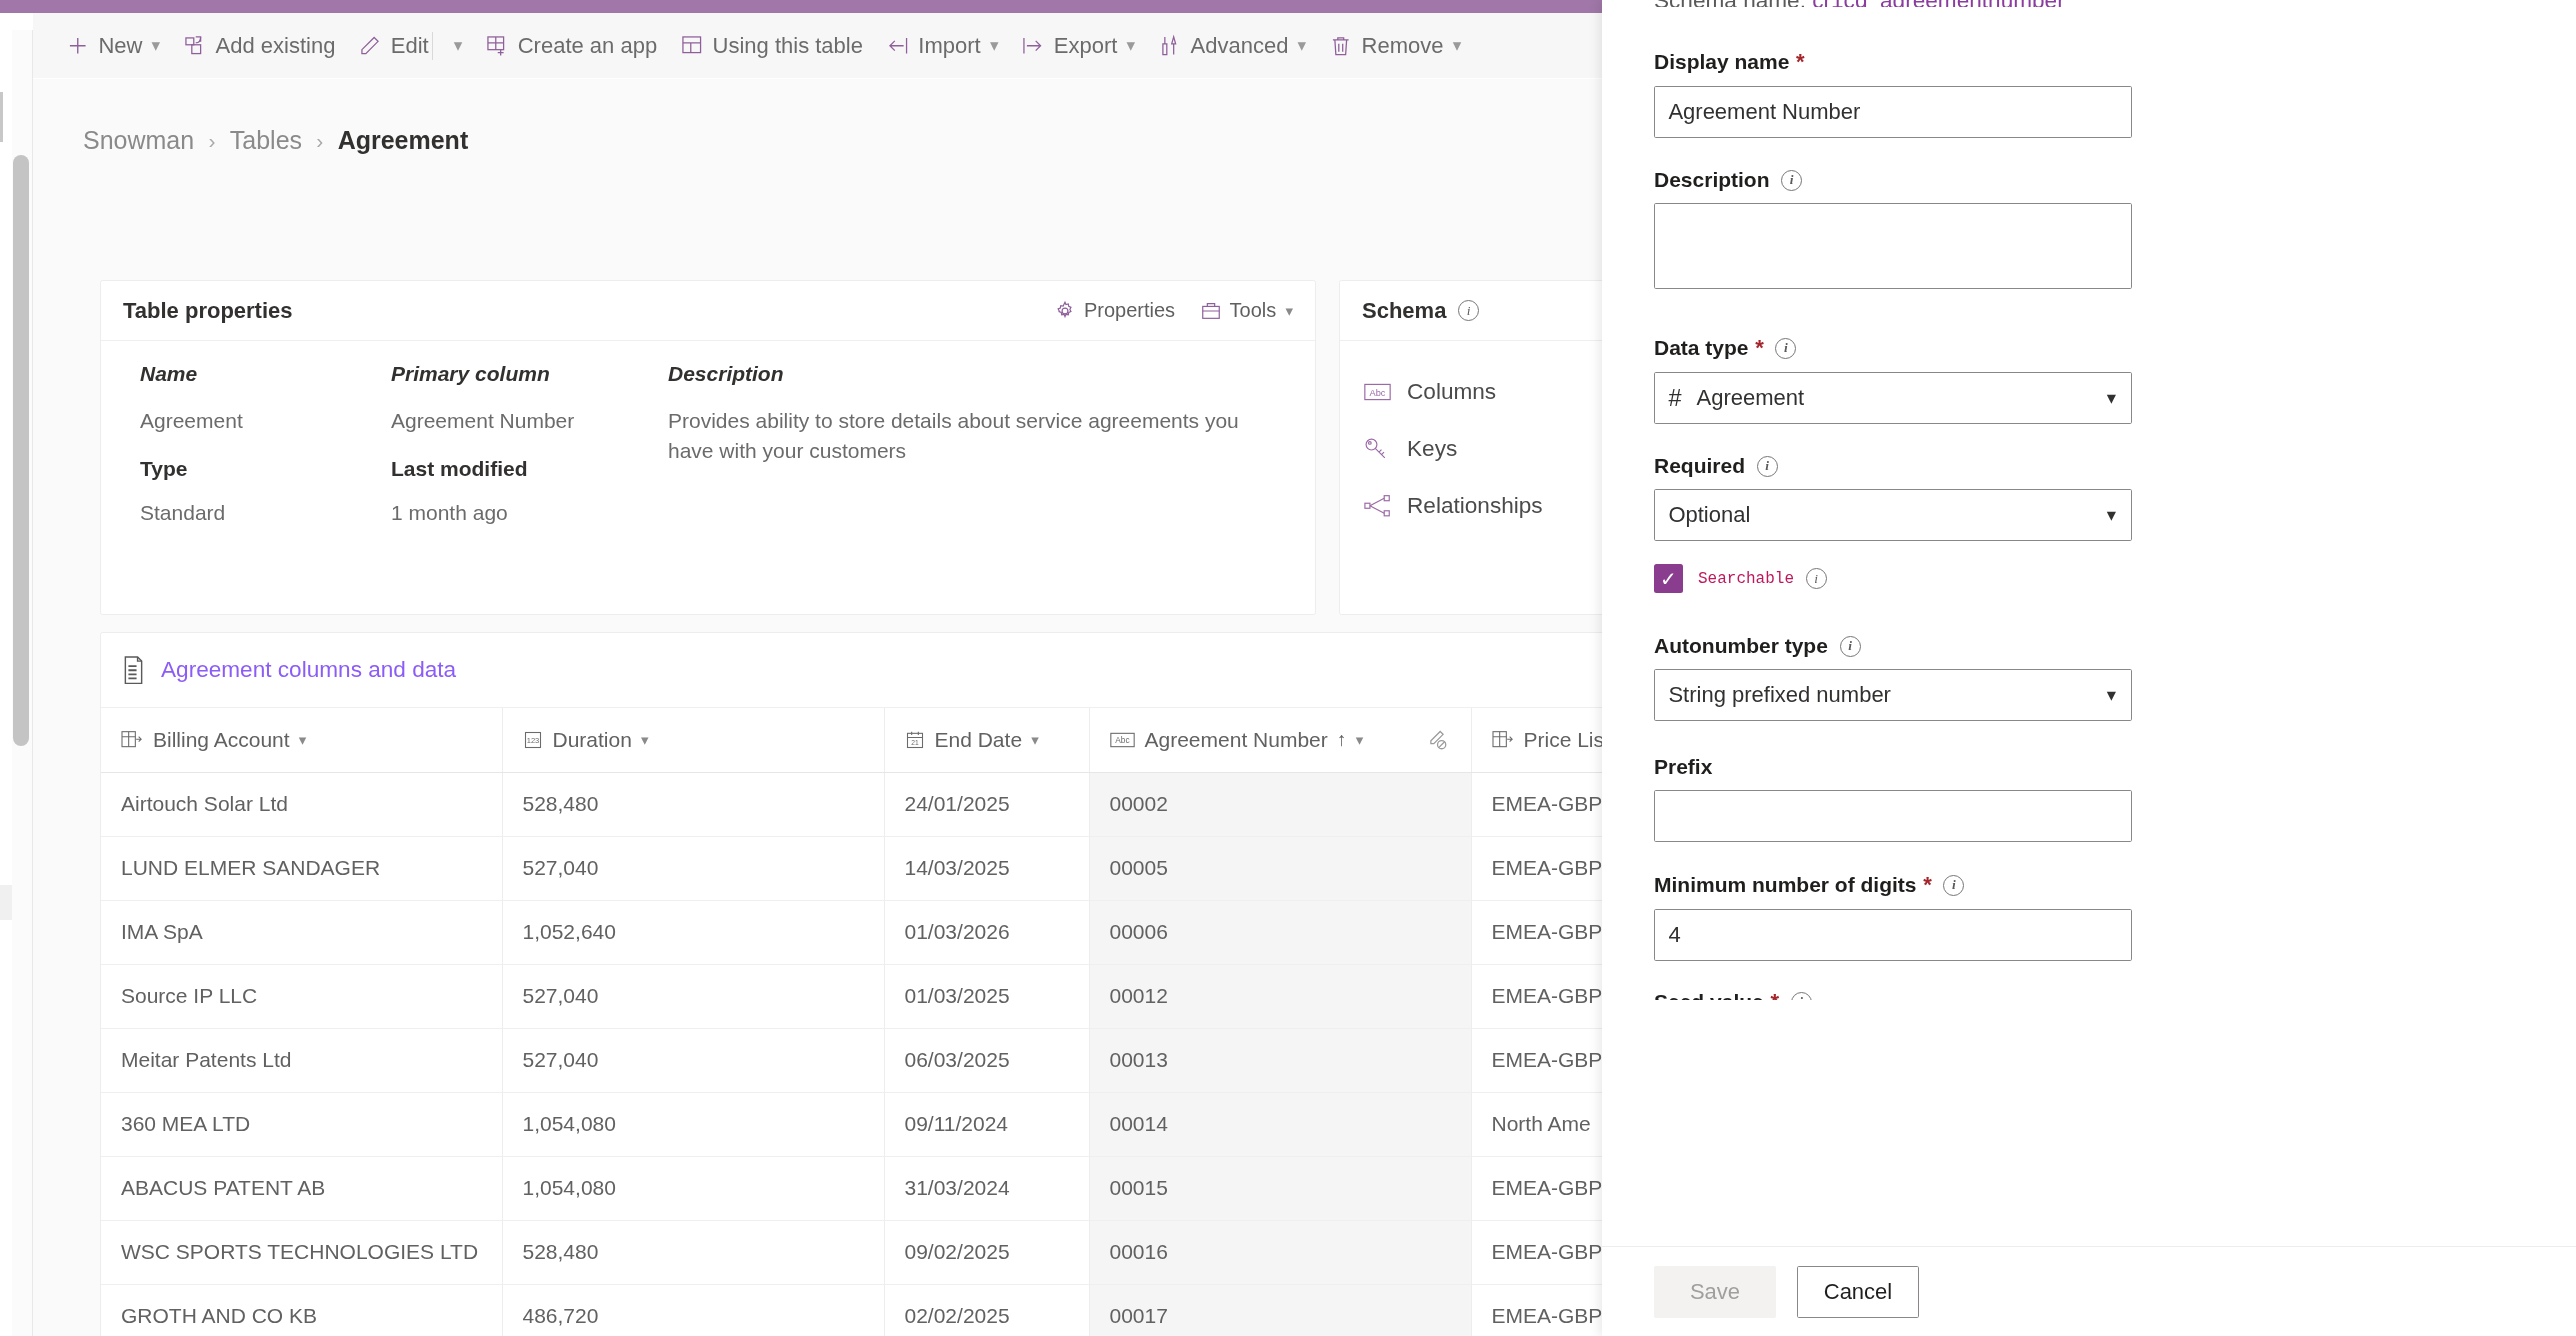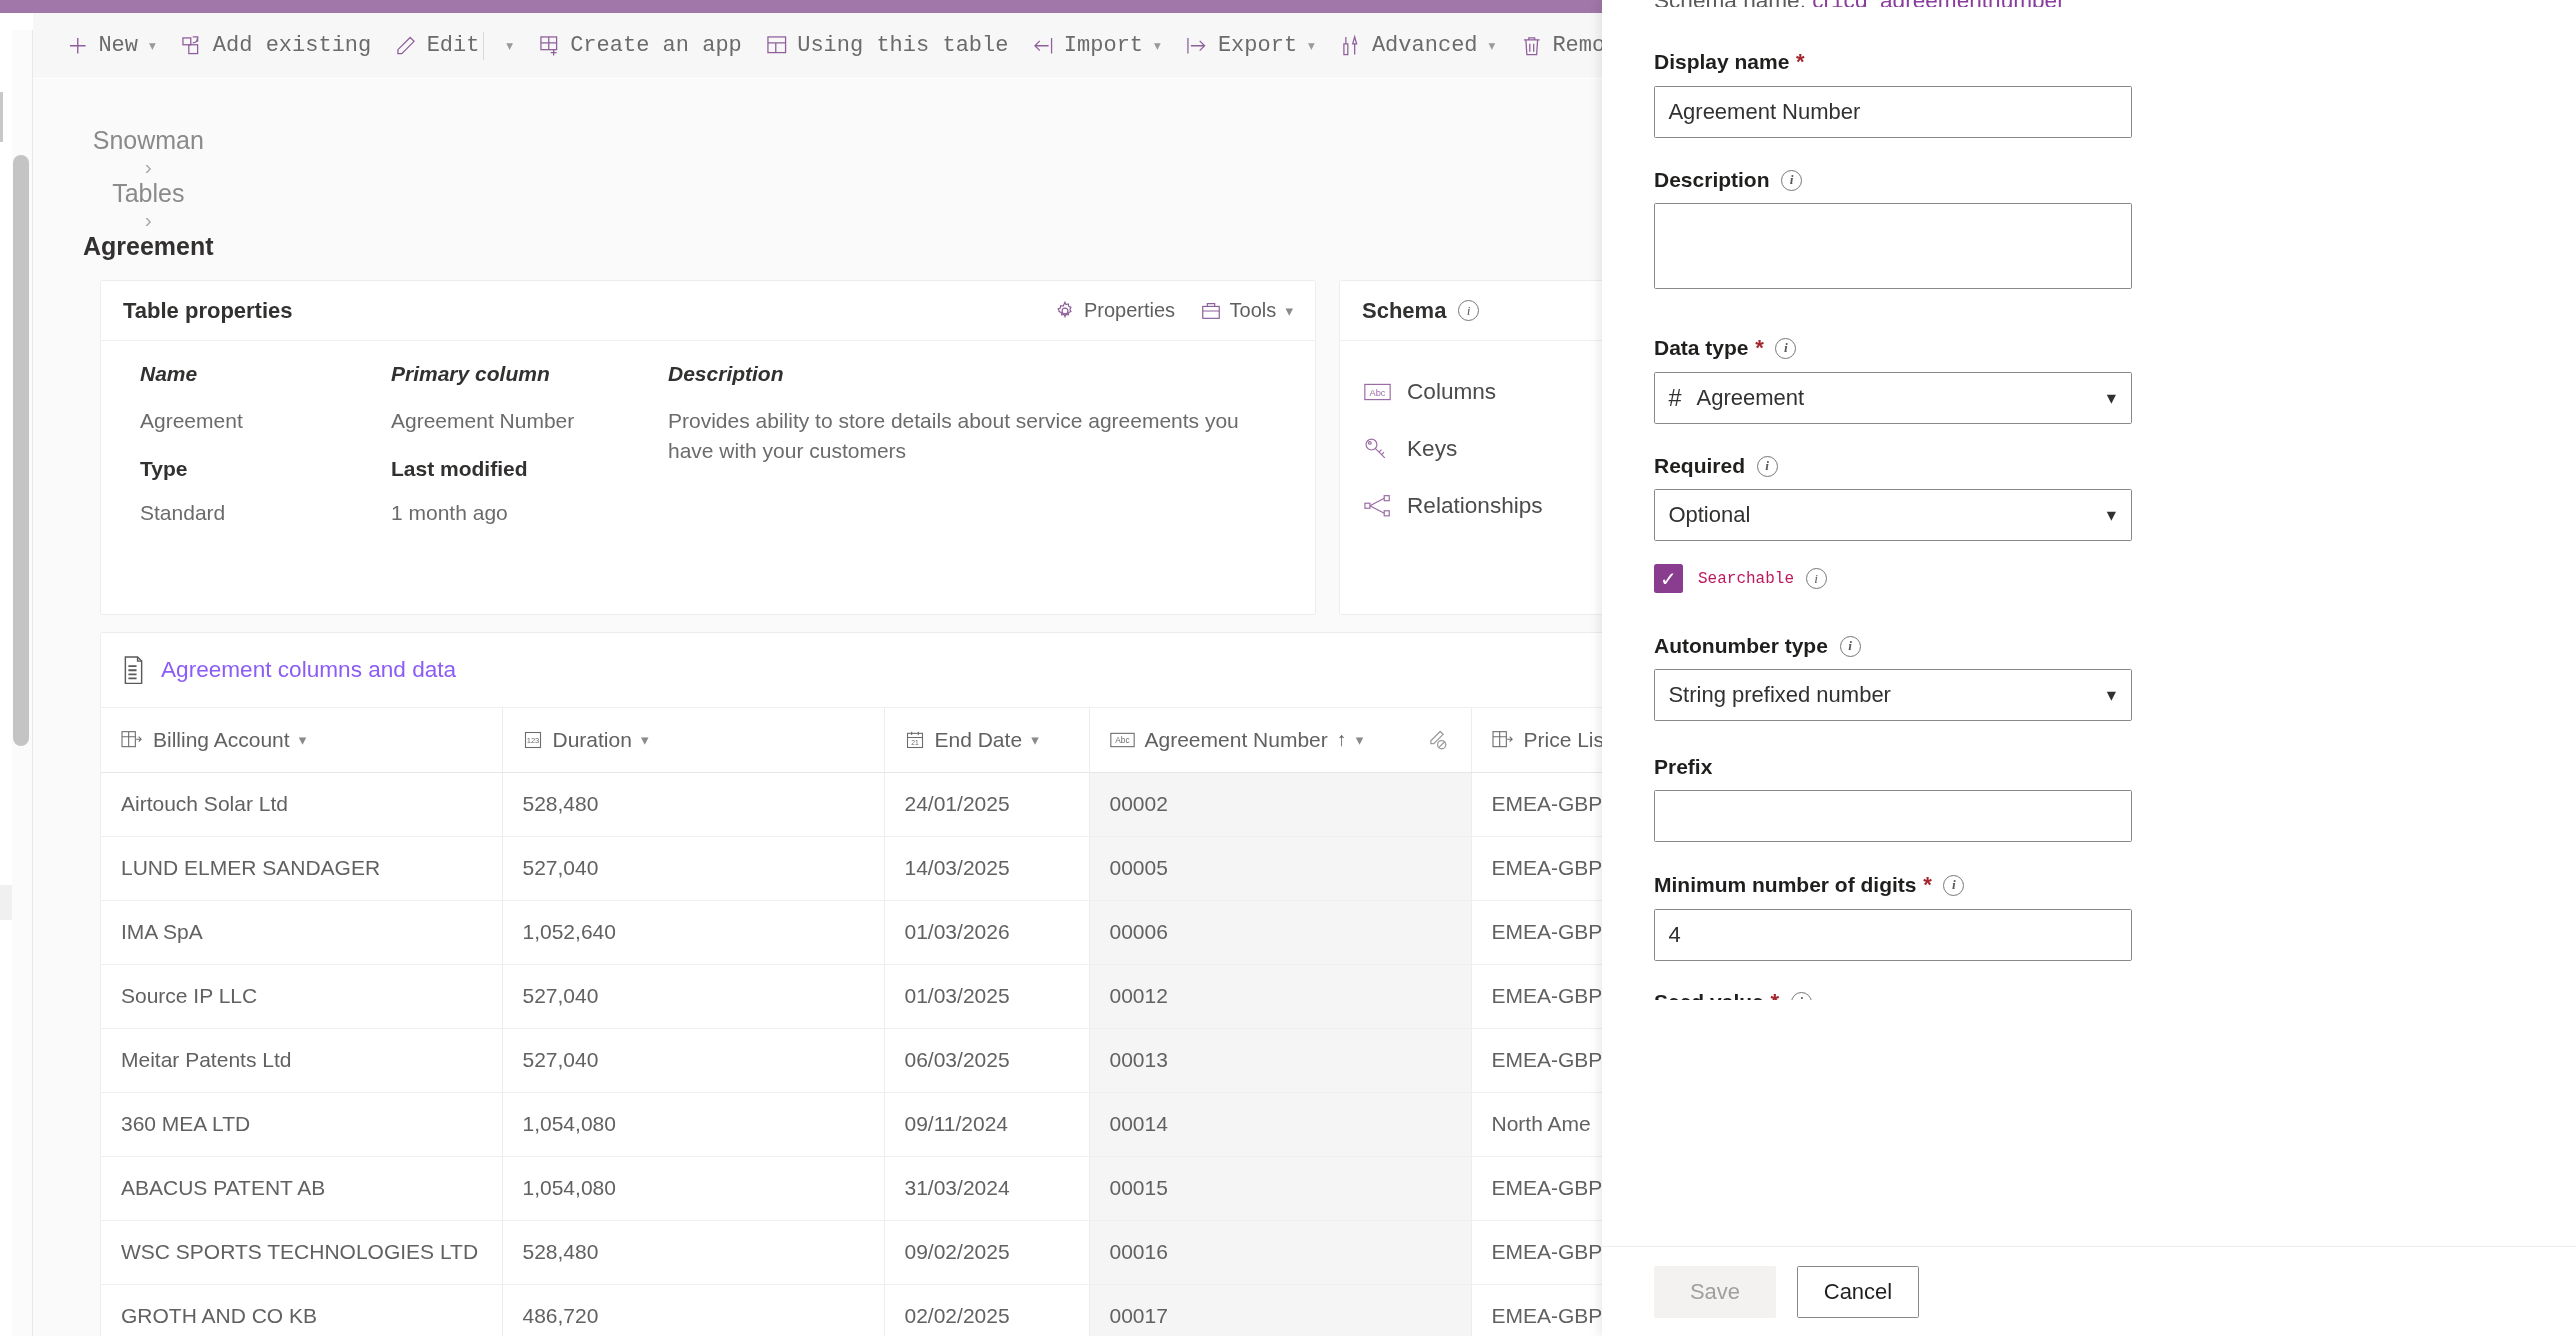--- a/index.html
+++ b/index.html
@@ -18,33 +18,33 @@
   .vscroll-thumb { position:absolute; left:13.4px; top:155px; width:16px; height:591px;
                    background:#c4c4c4; border-radius:8.4px; }
   .page-divider { position:absolute; left:32px; top:30px; width:0.8px; height:1306px; background:#e8e8e8; }
 
   
   .topbar-purple { position:absolute; left:0; top:0; width:1602px; height:13.4px; background:#a077a8; }
 
   
   .cmdbar { position:absolute; left:33px; top:13.4px; width:1569px; height:65px;
             background:#f7f7f7; display:flex; align-items:center; padding-left:32px; }
-  .cmd { display:flex; align-items:center; height:65px; padding:0 0; margin-right:22px; cursor:pointer;font-family:Liberation Mono, monospace; }
+  .cmd { display:flex; align-items:center; height:65px; padding:0 0; margin-right:22px; cursor:pointer; }
   .cmd .gl { color:#8f5f9b; font-size:22.6px; line-height:1; margin-right:8.4px; display:flex;
              align-items:center; justify-content:center; width:25px; }
   .cmd .lb { color:#6b6b6b; font-size:22px; white-space:nowrap; }
   .cmd .chev { color:#9a9a9a; font-size:17px; margin-left:9.2px; }
   .cmd-sep { width:0.8px; height:28.5px; background:#d9d9d9; margin:0 11.7px 0 3.4px; }
   .ic-svg { width:23.5px; height:23.5px; display:block; }
 
   
   .page { position:absolute; left:33px; top:79px; width:1569px; height:1258px;
           background:#fafafa; overflow:hidden; }
 
-  .breadcrumb { position:absolute; left:50px; top:47px; display:flex; align-items:center;flex-direction:column; }
+  .breadcrumb { position:absolute; left:50px; top:47px; display:flex; align-items:center; }
   .bc-item { font-size:25px; color:#8a8a8a; }
   .bc-item.cur { color:#323130; font-weight:600; }
   .bc-sep { font-size:21px; color:#a8a8a8; margin:0 14.3px; }
 
   
   .card { position:absolute; background:#ffffff; border:0.8px solid #ededed; border-radius:2.5px; }
   .card-hd { height:60px; display:flex; align-items:center; padding:0 22px;
              border-bottom:0.8px solid #efefef; }
   .card-title { font-size:22px; color:#323130; font-weight:600; }
   .card-hd-actions { margin-left:auto; display:flex; align-items:center; }

